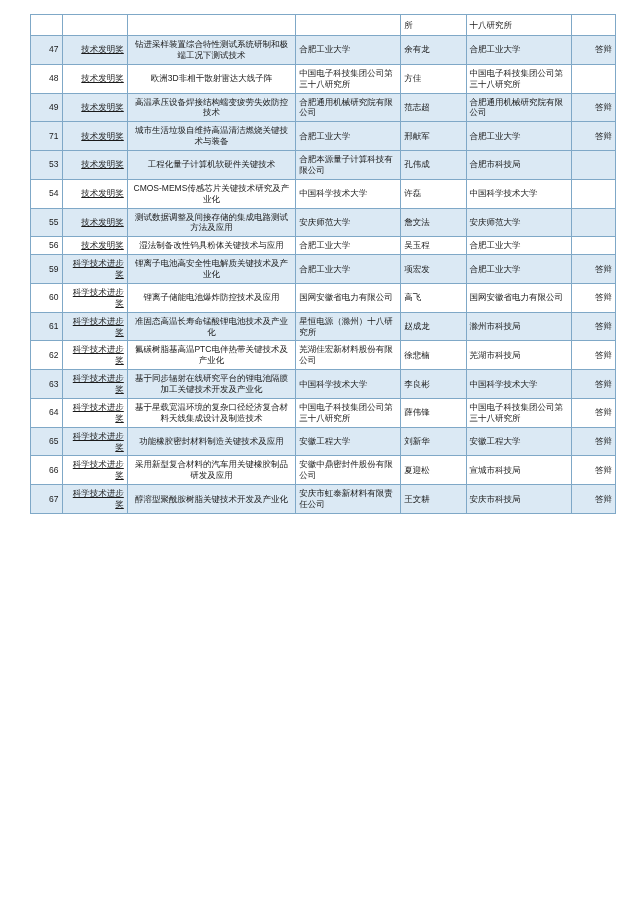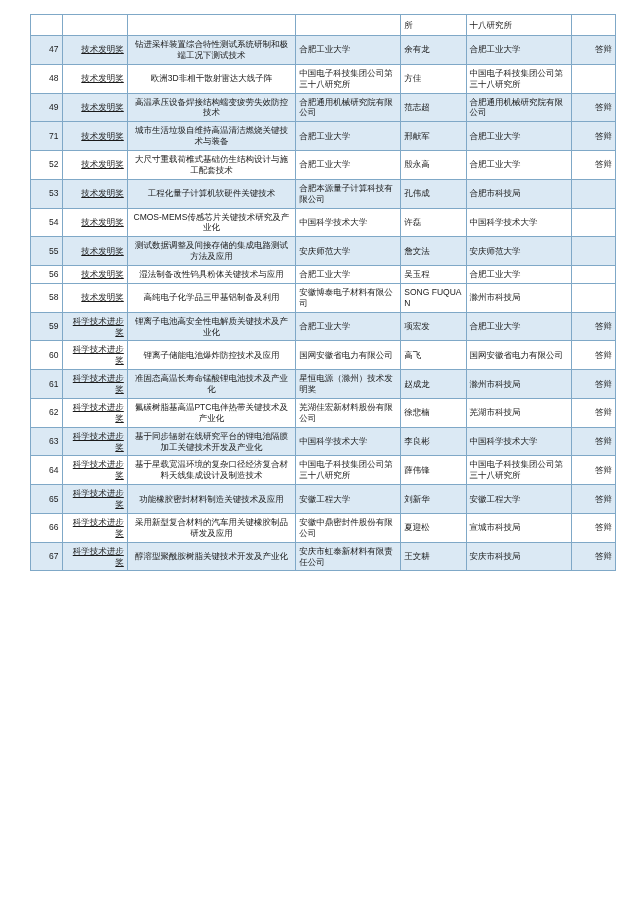--- a/index.html
+++ b/index.html
@@ -186,43 +186,20 @@
           <td class="person">
             <span class="cell-text">邢献军</span>
           </td>
           <td class="rec">
             <span class="cell-text">合肥工业大学</span>
           </td>
           <td class="note">
             <span class="cell-text">答辩</span>
           </td>
         </tr>
-        <tr class="plain">
-          <td class="idx">
-            <span class="cell-text">52</span>
-          </td>
-          <td class="cat">
-            <span class="cell-text">技术发明奖</span>
-          </td>
-          <td class="title">
-            <span class="cell-text">大尺寸重载荷椎式基础仿生结构设计与施工配套技术</span>
-          </td>
-          <td class="org">
-            <span class="cell-text">合肥工业大学</span>
-          </td>
-          <td class="person">
-            <span class="cell-text">殷永高</span>
-          </td>
-          <td class="rec">
-            <span class="cell-text">合肥工业大学</span>
-          </td>
-          <td class="note">
-            <span class="cell-text">答辩</span>
-          </td>
-        </tr>
         <tr class="shade">
           <td class="idx">
             <span class="cell-text">53</span>
           </td>
           <td class="cat">
             <span class="cell-text">技术发明奖</span>
           </td>
           <td class="title">
             <span class="cell-text">工程化量子计算机软硬件关键技术</span>
           </td>
@@ -301,43 +278,20 @@
           <td class="person">
             <span class="cell-text">吴玉程</span>
           </td>
           <td class="rec">
             <span class="cell-text">合肥工业大学</span>
           </td>
           <td class="note">
             <span class="cell-text"></span>
           </td>
         </tr>
-        <tr class="plain">
-          <td class="idx">
-            <span class="cell-text">58</span>
-          </td>
-          <td class="cat">
-            <span class="cell-text">技术发明奖</span>
-          </td>
-          <td class="title">
-            <span class="cell-text">高纯电子化学品三甲基铝制备及利用</span>
-          </td>
-          <td class="org">
-            <span class="cell-text">安徽博泰电子材料有限公司</span>
-          </td>
-          <td class="person">
-            <span class="cell-text">SONG FUQUAN</span>
-          </td>
-          <td class="rec">
-            <span class="cell-text">滁州市科技局</span>
-          </td>
-          <td class="note">
-            <span class="cell-text"></span>
-          </td>
-        </tr>
         <tr class="shade">
           <td class="idx">
             <span class="cell-text">59</span>
           </td>
           <td class="cat">
             <span class="cell-text">科学技术进步奖</span>
           </td>
           <td class="title">
             <span class="cell-text">锂离子电池高安全性电解质关键技术及产业化</span>
           </td>
@@ -381,21 +335,21 @@
           <td class="idx">
             <span class="cell-text">61</span>
           </td>
           <td class="cat">
             <span class="cell-text">科学技术进步奖</span>
           </td>
           <td class="title">
             <span class="cell-text">准固态高温长寿命锰酸锂电池技术及产业化</span>
           </td>
           <td class="org">
-            <span class="cell-text">星恒电源（滁州）技术发明奖</span>
+            <span class="cell-text">星恒电源（滁州）十八研究所</span>
           </td>
           <td class="person">
             <span class="cell-text">赵成龙</span>
           </td>
           <td class="rec">
             <span class="cell-text">滁州市科技局</span>
           </td>
           <td class="note">
             <span class="cell-text">答辩</span>
           </td>

